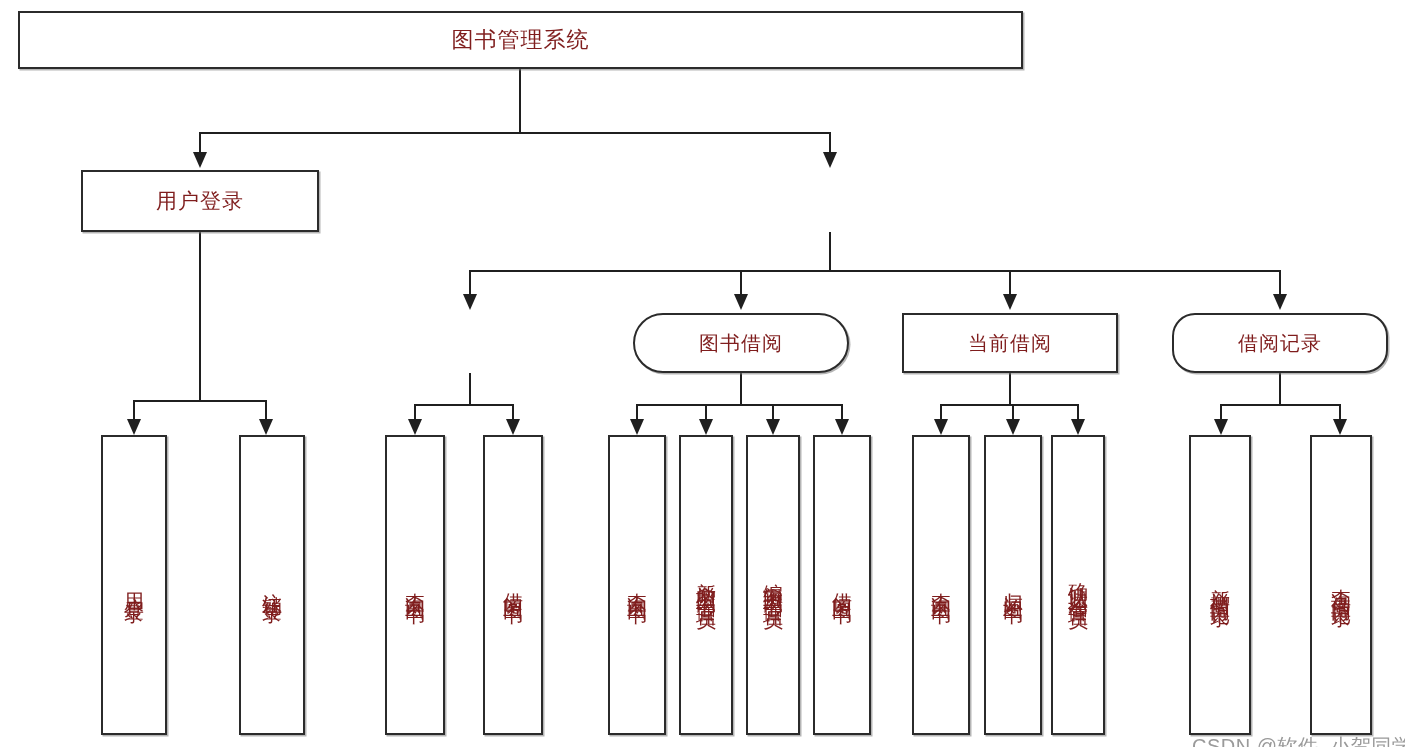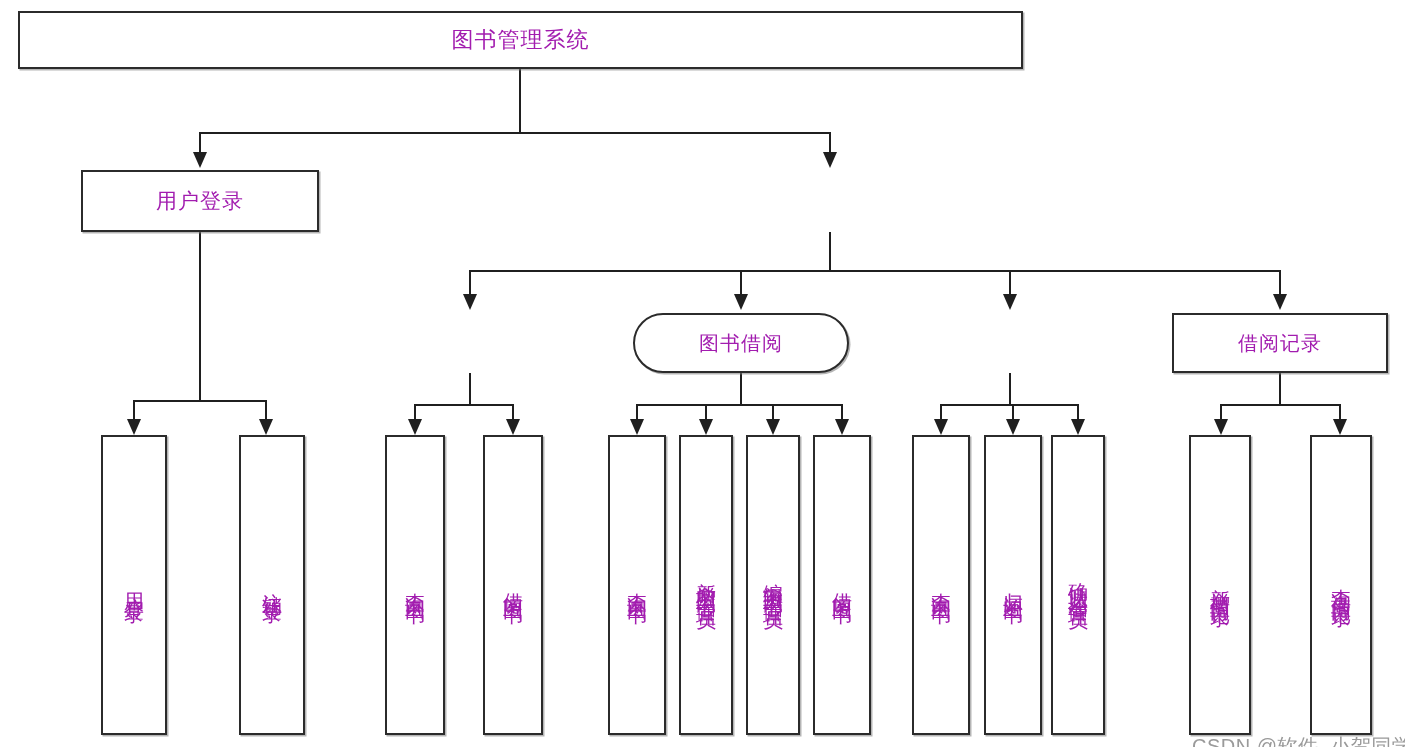--- a/index.html
+++ b/index.html
@@ -21,21 +21,21 @@
   
   .node {
     position: absolute;
     box-sizing: border-box;
     background: #ffffff;
     border: 2px solid #2b2b2b;
     box-shadow: 1.5px 1.5px 0 rgba(120,120,120,0.55);
     display: flex;
     align-items: center;
     justify-content: center;
-    color: #a21caf;
+    color: #7f1d1d;
   }
   .node .label {
     font-size: 21px;
     line-height: 1.25;
     letter-spacing: 1px;
     white-space: nowrap;
   }
   .node.root .label { font-size: 22px; }
   .node.level2 .label { font-size: 21px; }
   .node.level3 .label { font-size: 20px; }
@@ -153,22 +153,25 @@
   <div class="node level2" style="left:81px; top:170px; width:238px; height:62px;">
     <span class="label">用户登录</span>
   </div>
 
 
 
   <div class="node level3" style="left:633px; top:313px; width:216px; height:60px;border-radius:30px;">
     <span class="label">图书借阅</span>
   </div>
 
-
-  <div class="node level3" style="left:1172px; top:313px; width:216px; height:60px;">
+  <div class="node level3" style="left:902px; top:313px; width:216px; height:60px;">
+    <span class="label">当前借阅</span>
+  </div>
+
+  <div class="node level3" style="left:1172px; top:313px; width:216px; height:60px;border-radius:23px;">
     <span class="label">借阅记录</span>
   </div>
 
   <div class="node leaf" style="left:101px; top:435px; width:66px; height:300px;">
     <span class="label">用户登录</span>
   </div>
 
   <div class="node leaf" style="left:239px; top:435px; width:66px; height:300px;">
     <span class="label">注销登录</span>
   </div>

